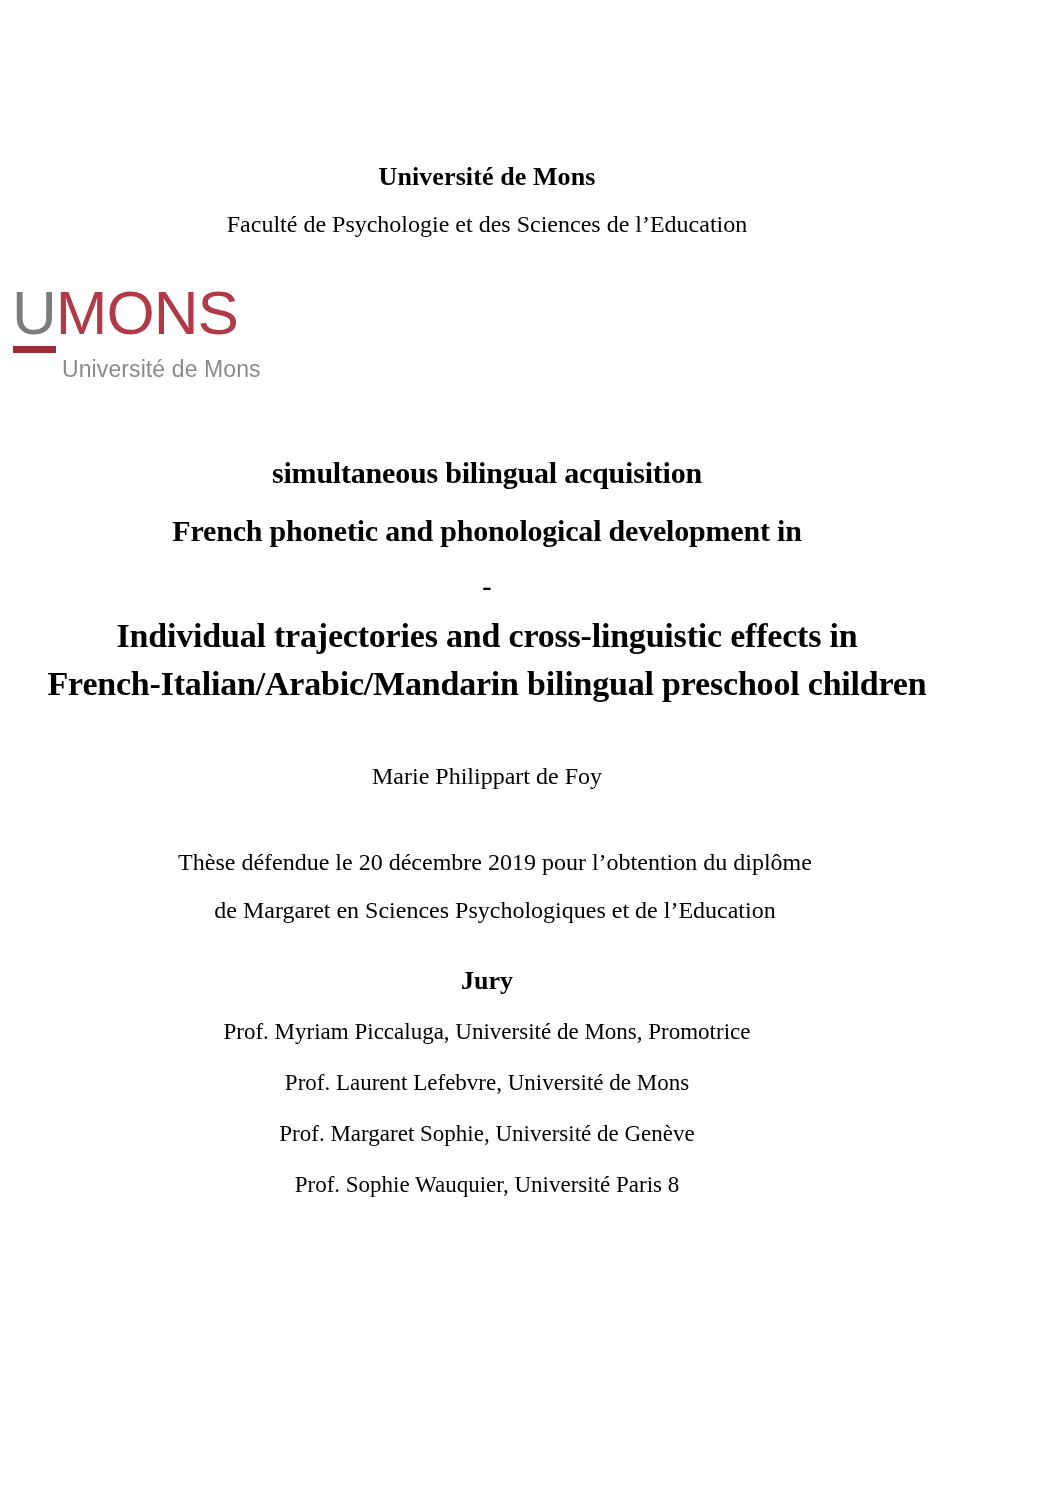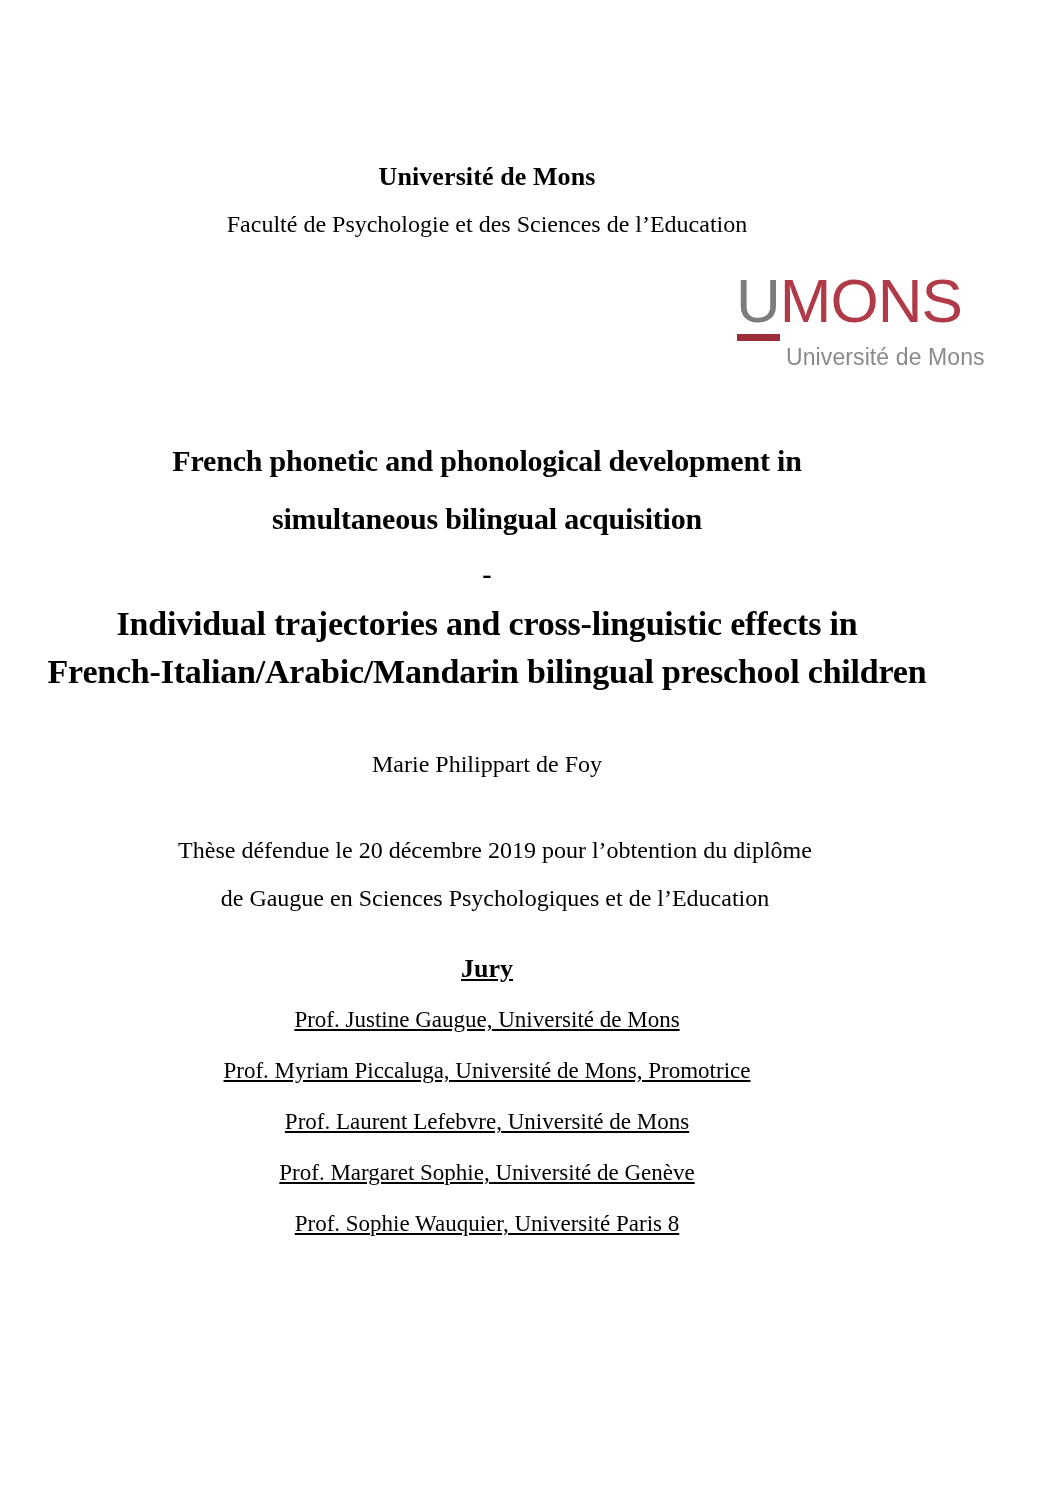--- a/index.html
+++ b/index.html
@@ -43,23 +43,23 @@
   }
   .inst-faculty {
     font-size: 24px;
     font-weight: normal;
     line-height: 32px;
     margin-top: 14px;
   }
 
   
   .logo-wrap {
-    margin-top: 30px;
+    margin-top: 42px;
     display: flex;
-    justify-content: flex-end;
+    justify-content: flex-start;
   }
   .logo {
     position: relative;
     width: 250px;
     text-align: left;
   }
   .logo-word {
     font-family: "Liberation Sans", "DejaVu Sans", sans-serif;
     font-size: 62px;
     line-height: 62px;
@@ -130,21 +130,20 @@
   }
   .defense-line {
     font-size: 24px;
     font-weight: normal;
     line-height: 48px;
   }
 
   
   .jury-block {
     margin-top: 30px;
-    text-decoration: underline;
   }
   .jury-heading {
     font-size: 26px;
     font-weight: bold;
     line-height: 34px;
   }
   .jury-list {
     margin: 0;
     padding: 0;
     list-style: none;
@@ -169,38 +168,37 @@
 
     <div class="logo-wrap">
       <div class="logo">
         <div class="logo-word"><span class="logo-u">U</span><span class="logo-mons">MONS</span></div>
         <div class="logo-underline"></div>
         <div class="logo-tagline">Université de Mons</div>
       </div>
     </div>
 
     <div class="title-block">
+      <div class="title-line">simultaneous bilingual acquisition</div>
       <div class="title-line">French phonetic and phonological development in</div>
-      <div class="title-line">simultaneous bilingual acquisition</div>
       <div class="title-dash">-</div>
       <div class="subtitle-line">Individual trajectories and cross-linguistic effects in</div>
       <div class="subtitle-line">French-Italian/Arabic/Mandarin bilingual preschool children</div>
     </div>
 
     <div class="author">Marie Philippart de Foy</div>
 
     <div class="defense-block">
       <div class="defense-line">Thèse défendue le 20 décembre 2019 pour l’obtention du diplôme</div>
-      <div class="defense-line">de Gaugue en Sciences Psychologiques et de l’Education</div>
+      <div class="defense-line">de Margaret en Sciences Psychologiques et de l’Education</div>
     </div>
 
     <div class="jury-block">
       <div class="jury-heading">Jury</div>
       <ul class="jury-list">
-        <li class="jury-member">Prof. Justine Gaugue, Université de Mons</li>
         <li class="jury-member">Prof. Myriam Piccaluga, Université de Mons, Promotrice</li>
         <li class="jury-member">Prof. Laurent Lefebvre, Université de Mons</li>
         <li class="jury-member">Prof. Margaret Sophie, Université de Genève</li>
         <li class="jury-member">Prof. Sophie Wauquier, Université Paris 8</li>
       </ul>
     </div>
 
   </div>
 </div>
 

